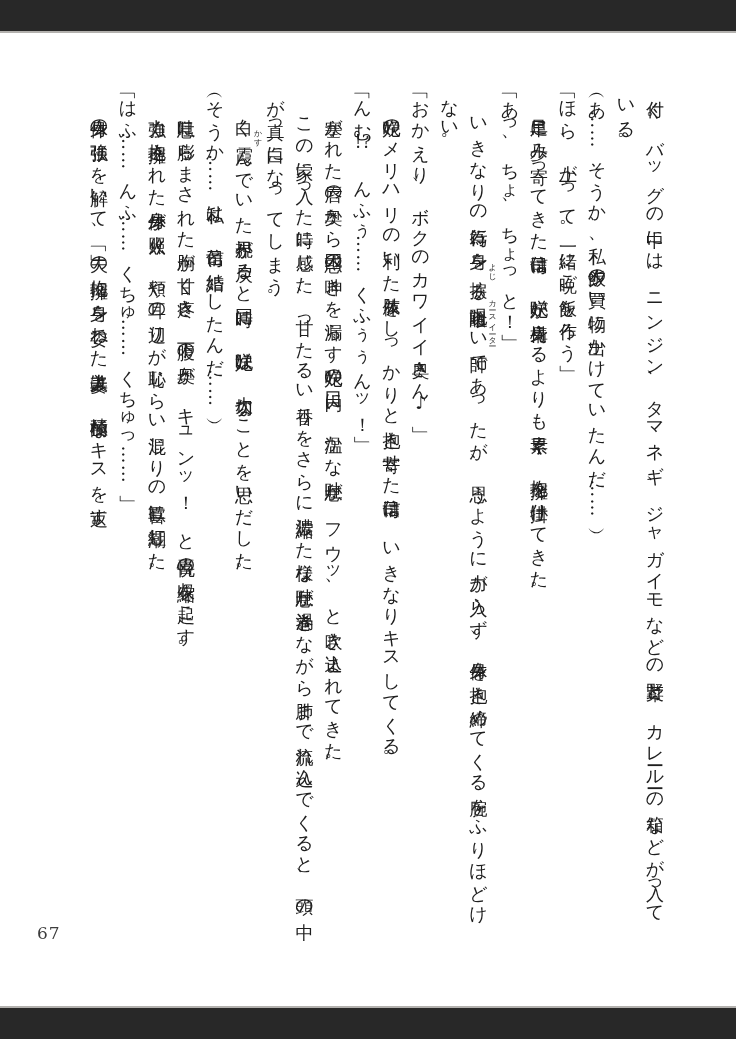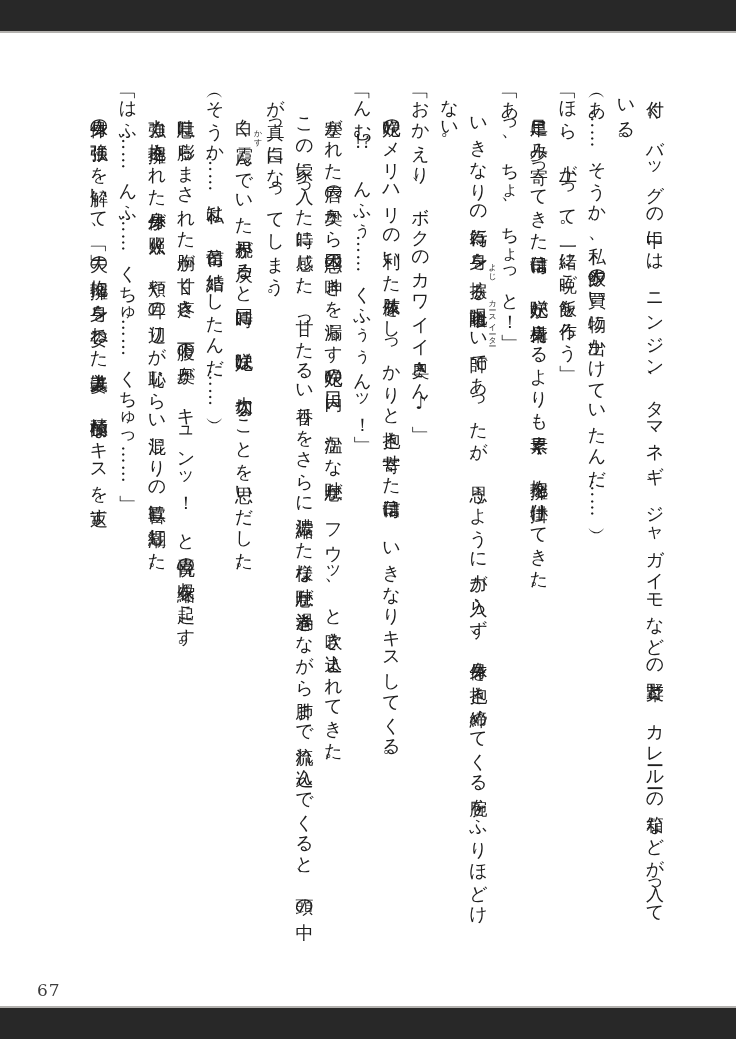--- a/index.html
+++ b/index.html
@@ -57,21 +57,21 @@
     letter-spacing: 0;
     color: #2a2a2a;
   }
   .tcy {
     text-combine-upright: all;
     -webkit-text-combine: horizontal;
   }
   .page-number {
     position: absolute;
     left: 37px;
-    top: 980px;
+    top: 923px;
     font-size: 17px;
     letter-spacing: 1px;
     color: #3c3c3c;
   }
 </style>
 </head>
 <body>
 
 <div class="stage">
   <div class="frame-bar top"></div>

